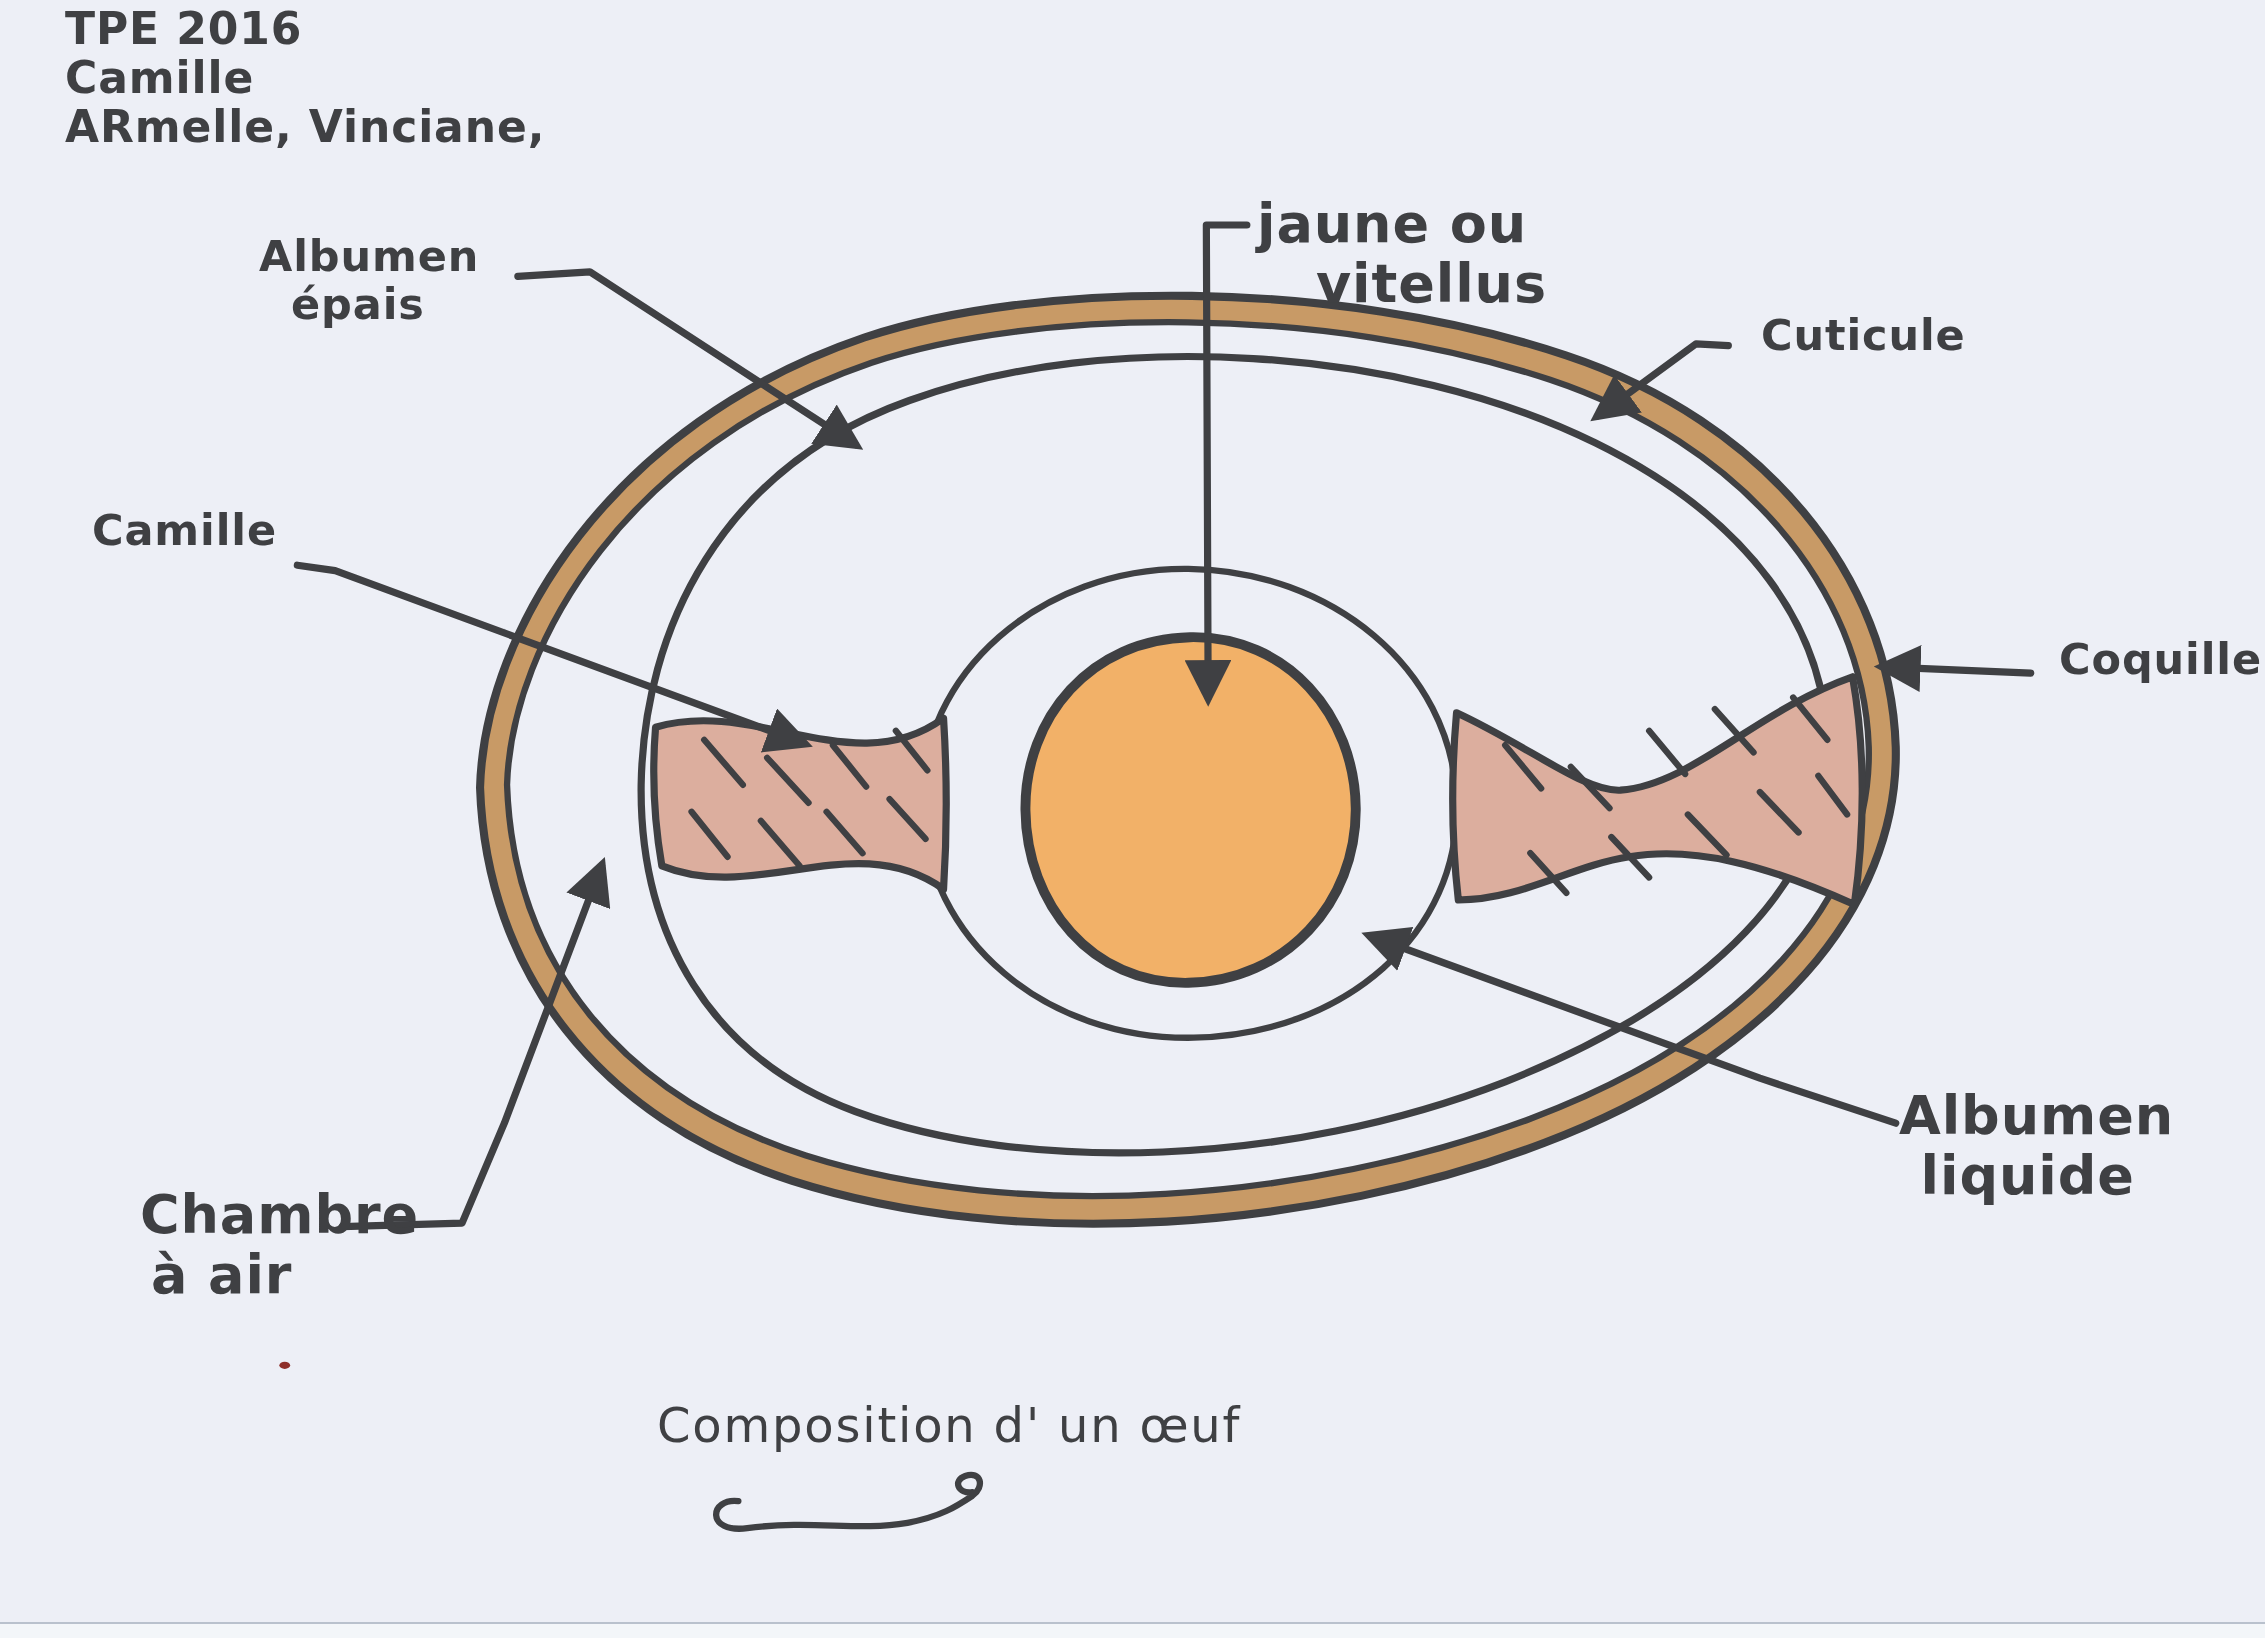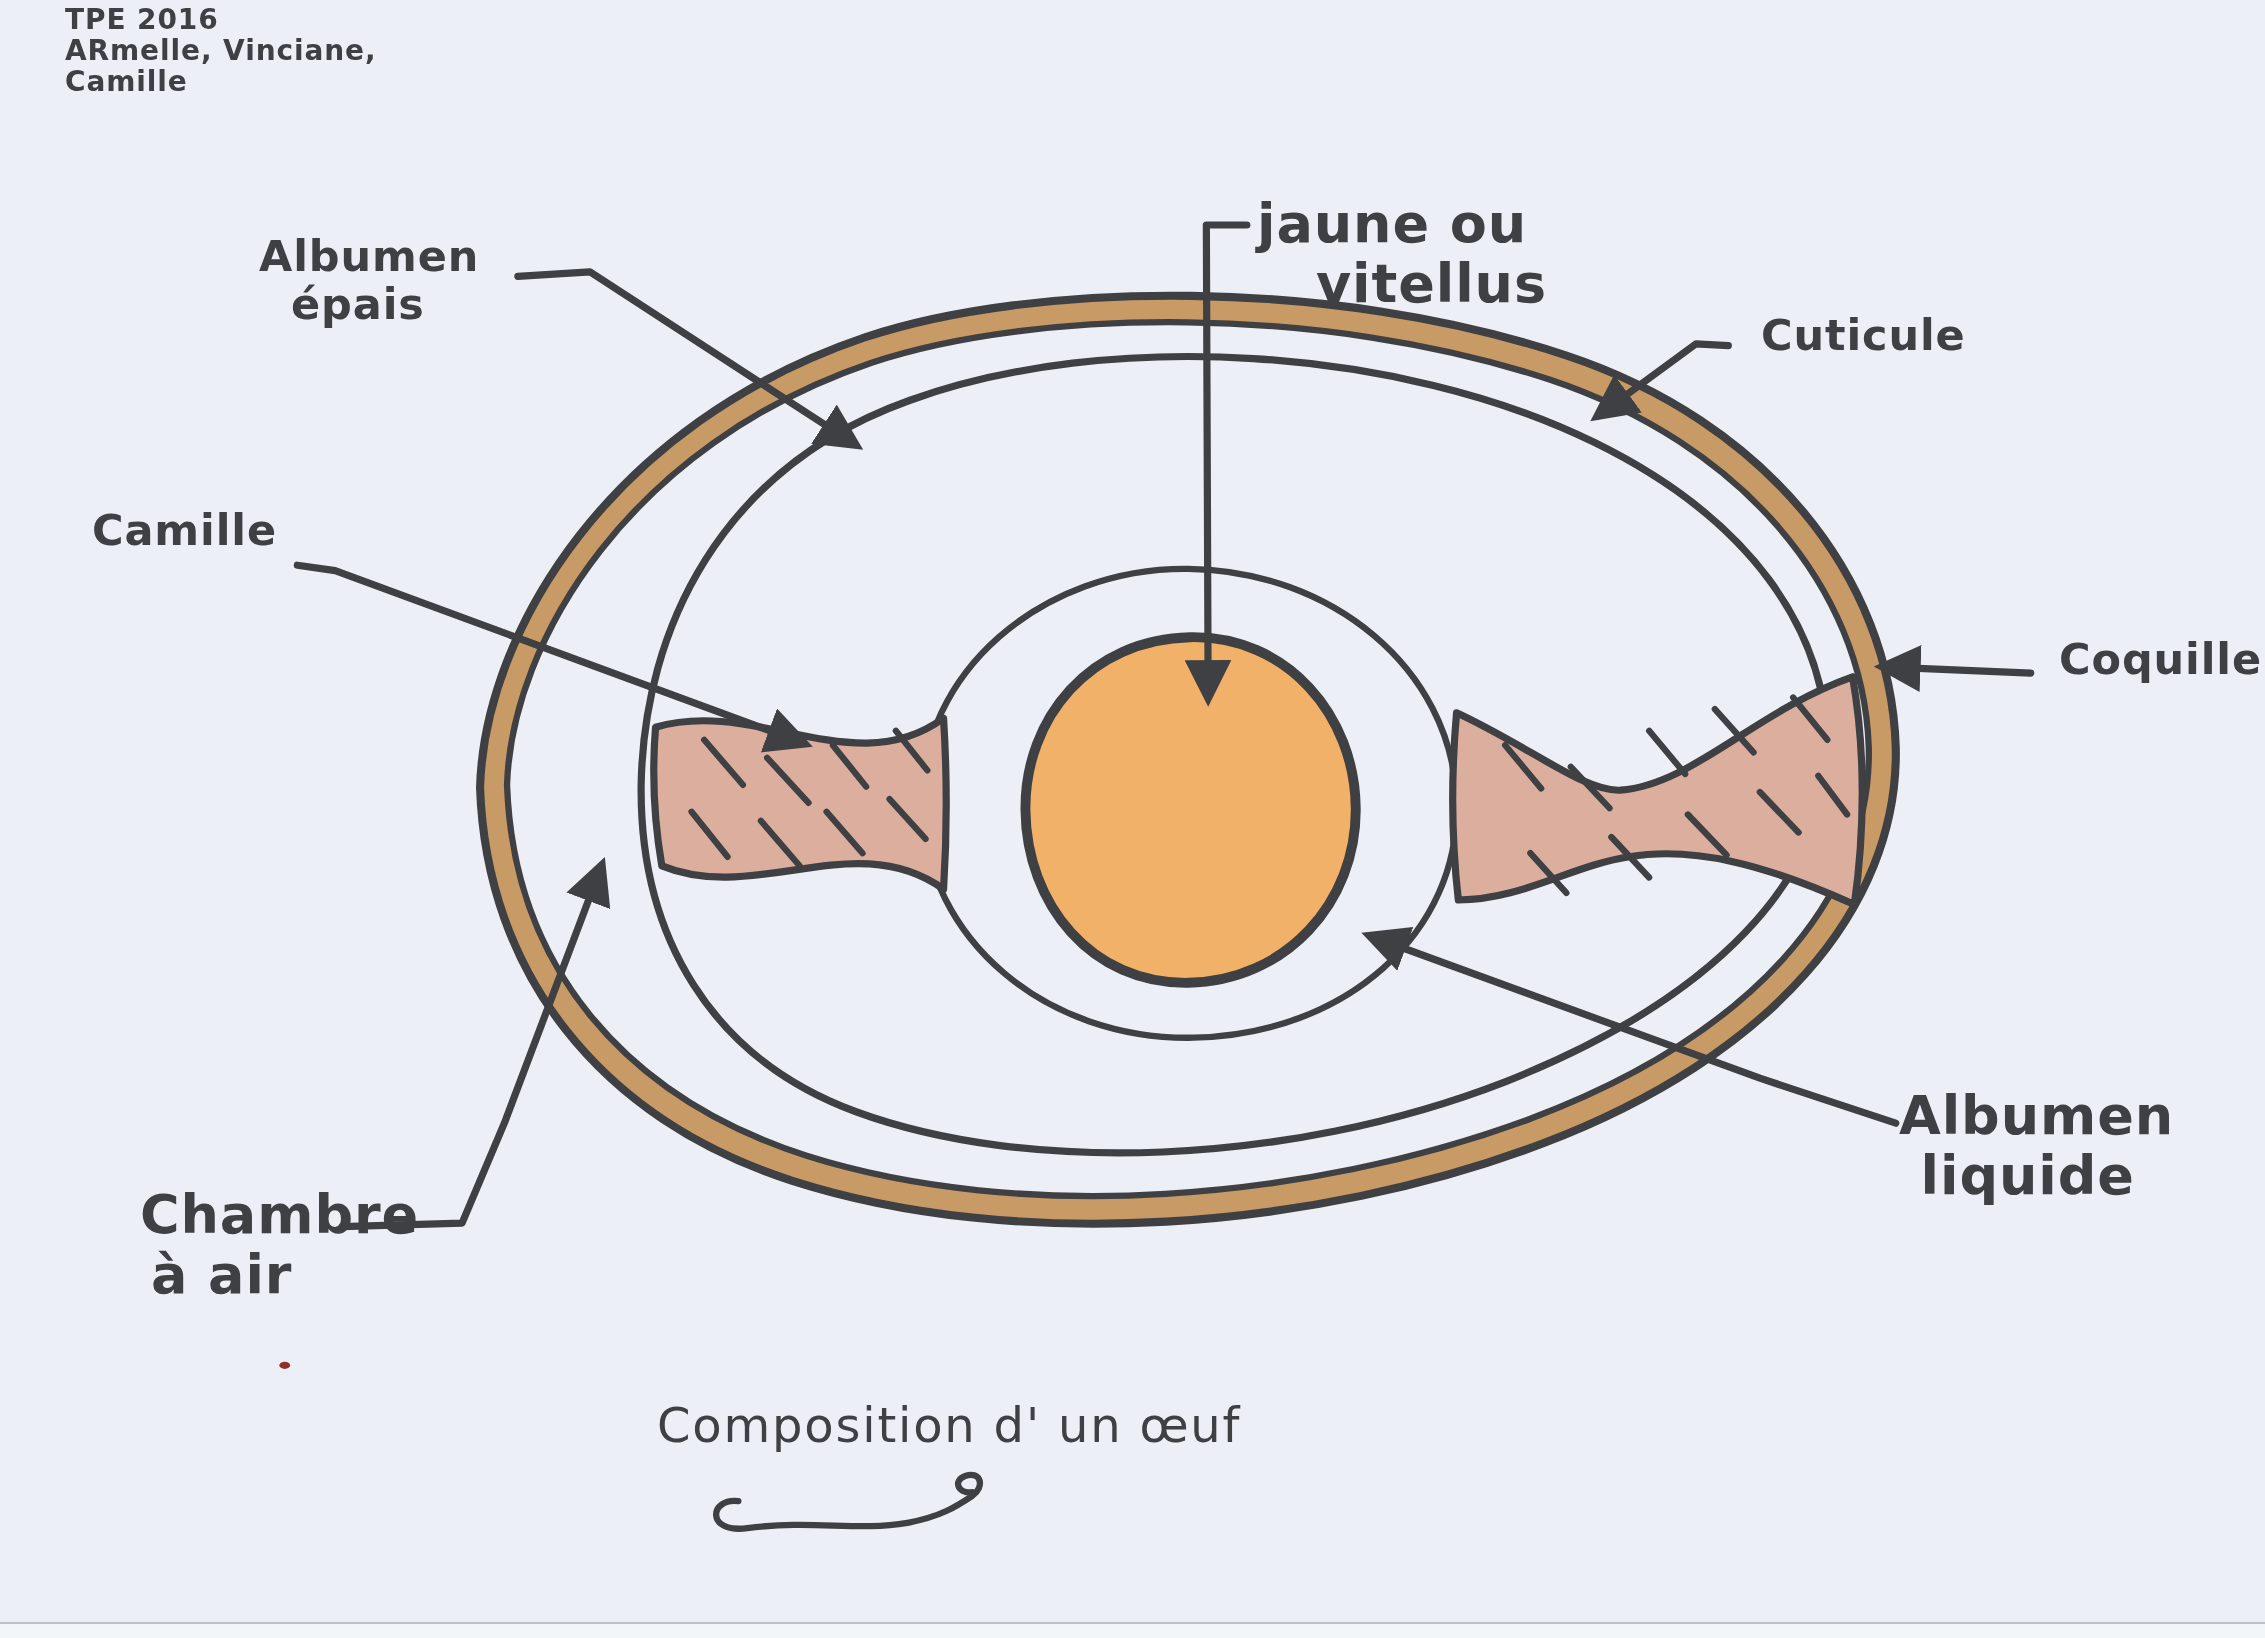--- a/index.html
+++ b/index.html
@@ -23,21 +23,21 @@
   .pencil { stroke: var(--color-pencil, #c5c9d3); fill: none; stroke-linecap: round; }
   .hw {
     position: absolute;
     color: var(--color-ink, #3f4043);
     font-weight: bold;
     white-space: nowrap;
     letter-spacing: 0.9px;
     line-height: 1.12;
   }
   .hw div { white-space: nowrap; }
-  .fs44 { font-size: 28px; }
+  .fs44 { font-size: 44px; }
   .fs46 { font-size: 54px; }
   .fs48 { font-size: 43px; }
   .indent18 { margin-left: 32px; }
   .indent24 { margin-left: 21.6px; }
   .indent66 { margin-left: 59px; }
   .indent6  { margin-left: 11px; }
   #title-label {
     position: absolute;
     left: 657px; top: 1397px;
     font-size: 48px;
@@ -124,22 +124,22 @@
       <path marker-end="url(#ah)" d="M 380 1363 L 513 1359 L 560 1248 L 668 962"></path>
     </g>
 
     <path class="ink" stroke-width="7" d="M 820 1668 C 788 1664, 783 1704, 830 1698 C 905 1688, 950 1702, 1008 1692 C 1045 1685, 1062 1674, 1080 1662 C 1094 1652, 1090 1634, 1072 1640 C 1058 1645, 1064 1660, 1080 1658"></path>
 
     <ellipse cx="316" cy="1517" rx="6" ry="4" fill="#8e2f2a"></ellipse>
   </svg>
 
   <div class="hw fs44" style="left:65px; top:3.6px;">
     <div>TPE 2016</div>
+    <div>Camille</div>
     <div>ARmelle, Vinciane,</div>
-    <div>Camille</div>
   </div>
 
   <div class="hw fs48" style="left:259px; top:232px;">
     <div>Albumen</div>
     <div class="indent18">épais</div>
   </div>
 
   <div class="hw fs48" style="left:92px; top:506px;">
     <div>Camille</div>
   </div>

